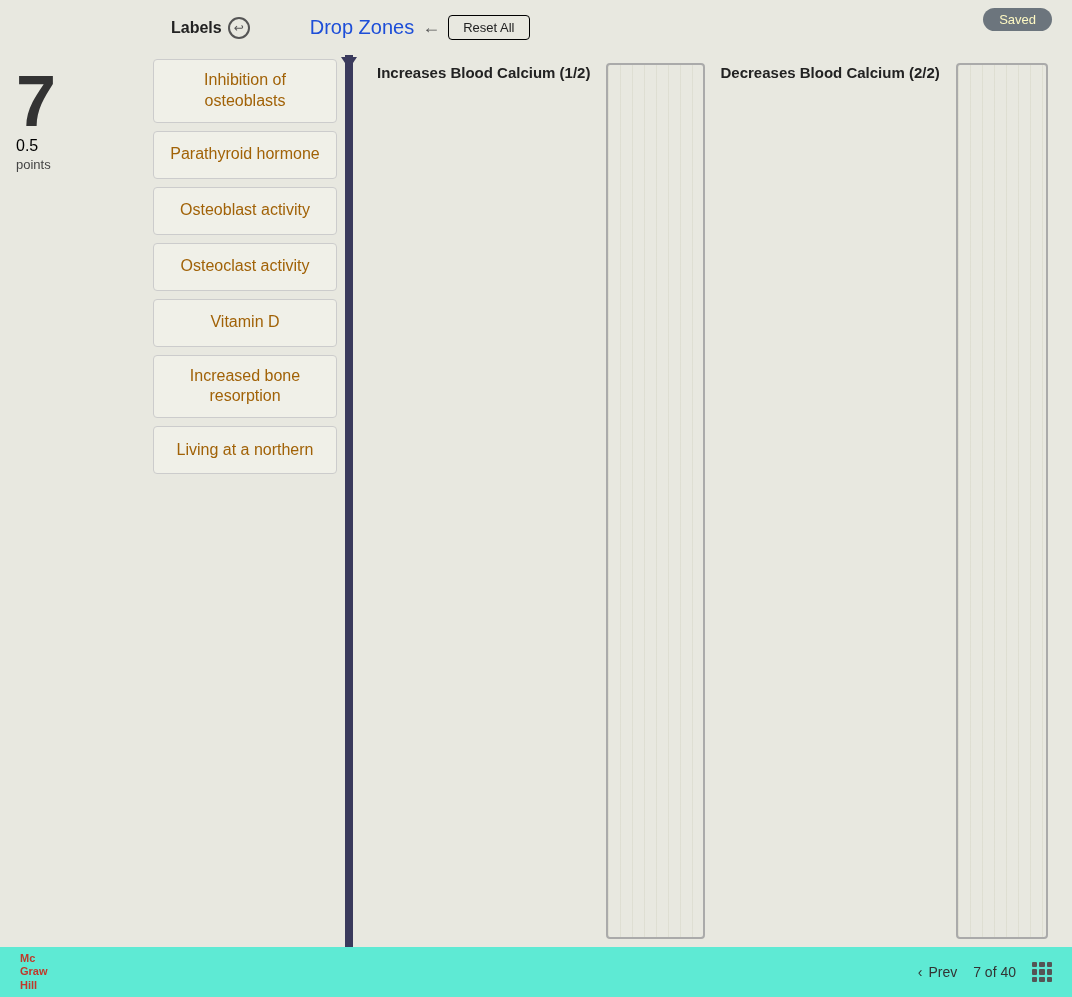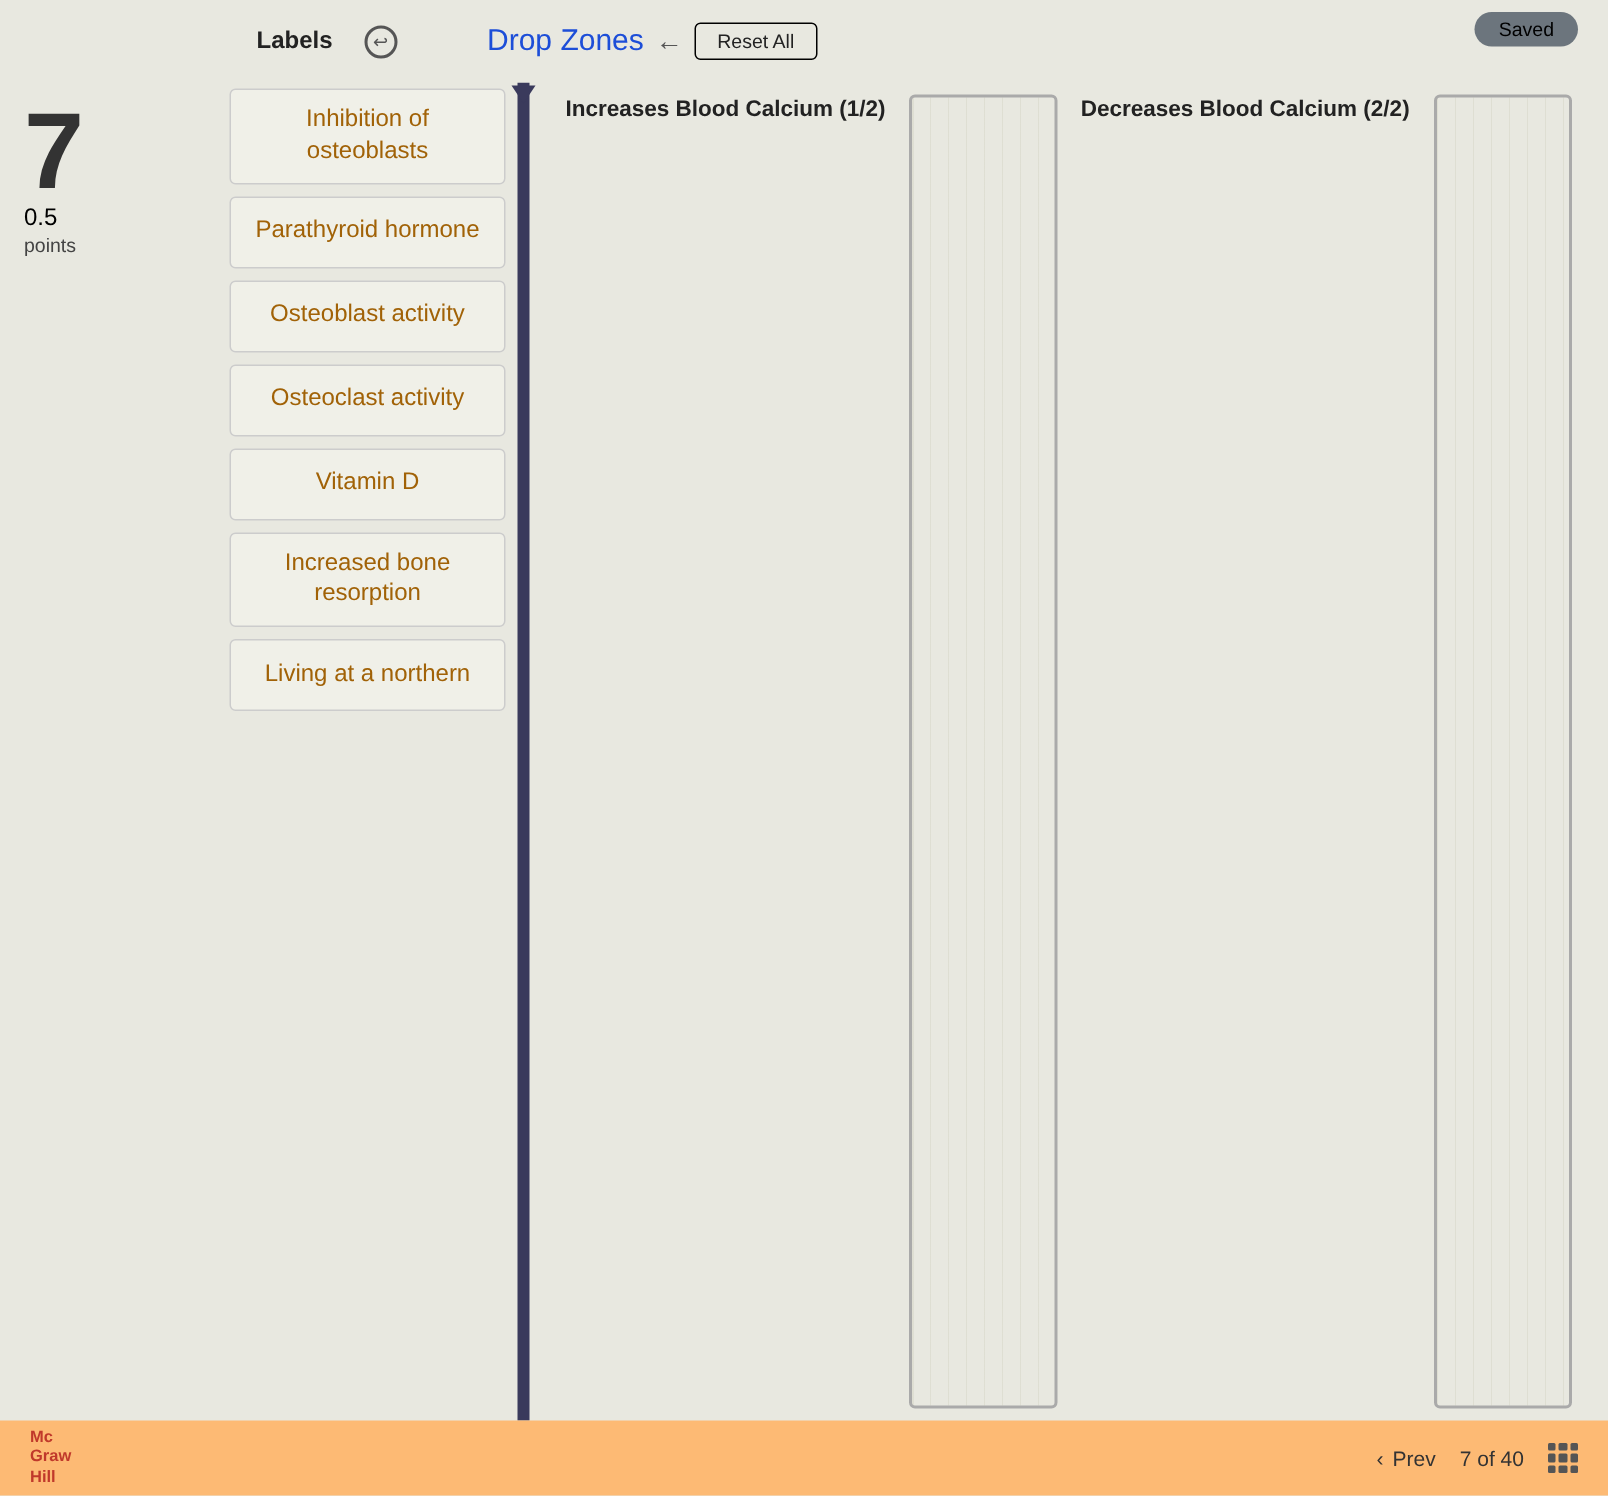--- a/index.html
+++ b/index.html
@@ -24,30 +24,30 @@
       padding: 0 16px;
       background: #e8e8e0;
       z-index: 10;
     }
 
     .saved-badge {
       position: absolute;
       top: 8px;
       right: 20px;
       background: #6c757d;
-      color: #000000;
+      color: #fef9c3;
       border-radius: 12px;
       padding: 4px 16px;
       font-size: 13px;
     }
 
     .labels-section {
       display: flex;
       align-items: center;
-      gap: 21px;
+      gap: 6px;
       margin-left: 155px;
     }
 
     .labels-title {
       font-size: 16px;
       font-weight: 600;
       color: #222;
     }
 
     .undo-icon {
@@ -204,21 +204,21 @@
       min-height: 600px;
     }
 
     
     .bottom-bar {
       position: absolute;
       bottom: 0;
       left: 0;
       right: 0;
       height: 50px;
-      background: #fdba74;
+      background: #5eead4;
       display: flex;
       align-items: center;
       padding: 0 20px;
     }
 
     .mcgraw-logo {
       font-size: 11px;
       font-weight: bold;
       color: #c0392b;
       line-height: 1.2;

